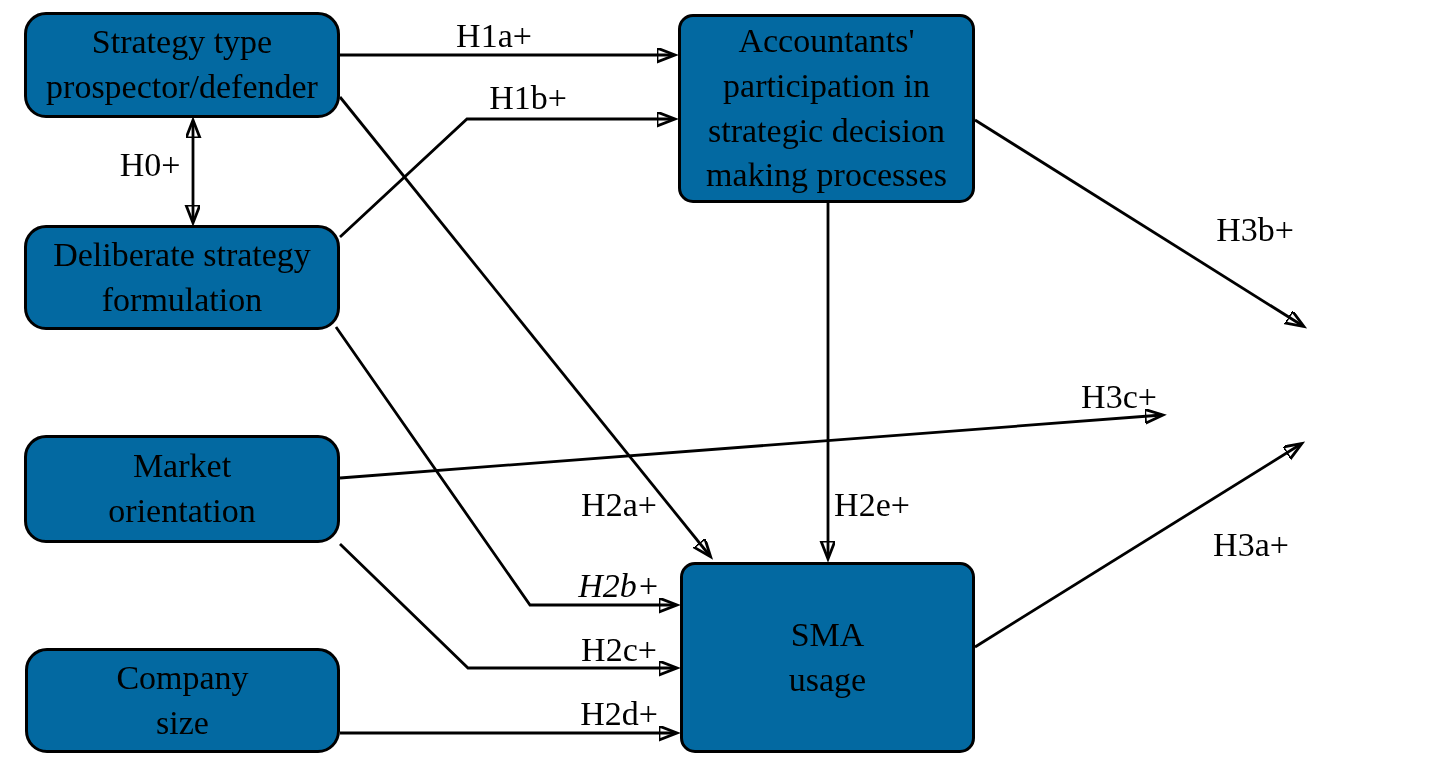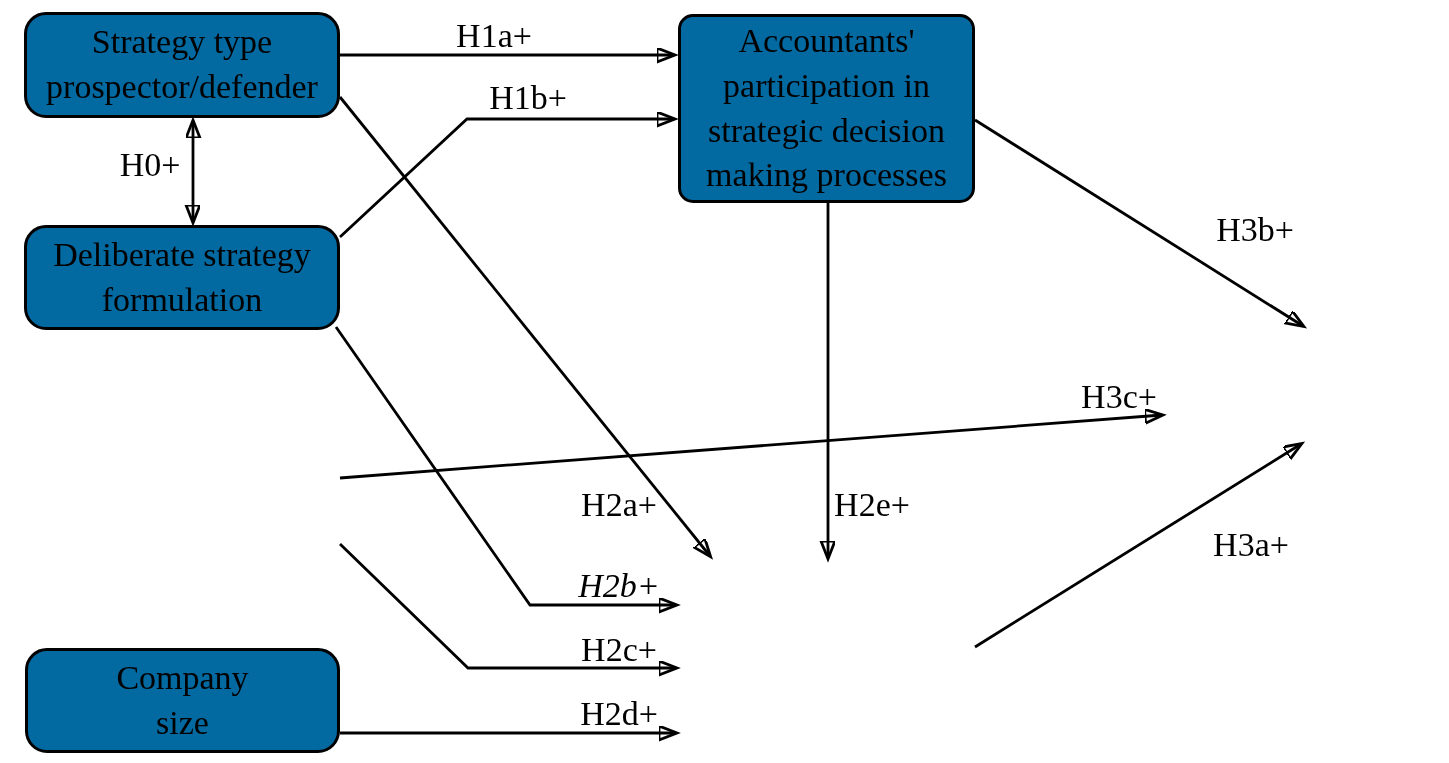--- a/index.html
+++ b/index.html
@@ -69,29 +69,33 @@
     <path d="M975,120 L1303,326" marker-end="url(#arrow)"></path>
     <path d="M340,478 L1162,415" marker-end="url(#arrow)"></path>
   </svg>
 
   <div class="node" style="left:24px; top:12px; width:316px; height:106px;">Strategy type
 prospector/defender</div>
 
   <div class="node" style="left:24px; top:225px; width:316px; height:105px;">Deliberate strategy
 formulation</div>
 
+  <div class="node" style="left:24px; top:435px; width:316px; height:108px;">Market
+orientation</div>
 
   <div class="node" style="left:25px; top:648px; width:315px; height:105px;">Company
 size</div>
 
   <div class="node big" style="left:678px; top:14px; width:297px; height:189px;">Accountants'
 participation in
 strategic decision
 making processes</div>
 
+  <div class="node big" style="left:680px; top:562px; width:295px; height:191px;">SMA
+usage</div>
 
 
   <span class="edge-label" style="left:150px;  top:165px;">H0+</span>
   <span class="edge-label" style="left:494px;  top:36px;">H1a+</span>
   <span class="edge-label" style="left:528px;  top:98px;">H1b+</span>
   <span class="edge-label" style="left:619px;  top:505px;">H2a+</span>
   <span class="edge-label" style="left:619px;  top:586px;font-style:italic;">H2b+</span>
   <span class="edge-label" style="left:619px;  top:650px;">H2c+</span>
   <span class="edge-label" style="left:619px;  top:714px;">H2d+</span>
   <span class="edge-label" style="left:872px;  top:505px;">H2e+</span>

